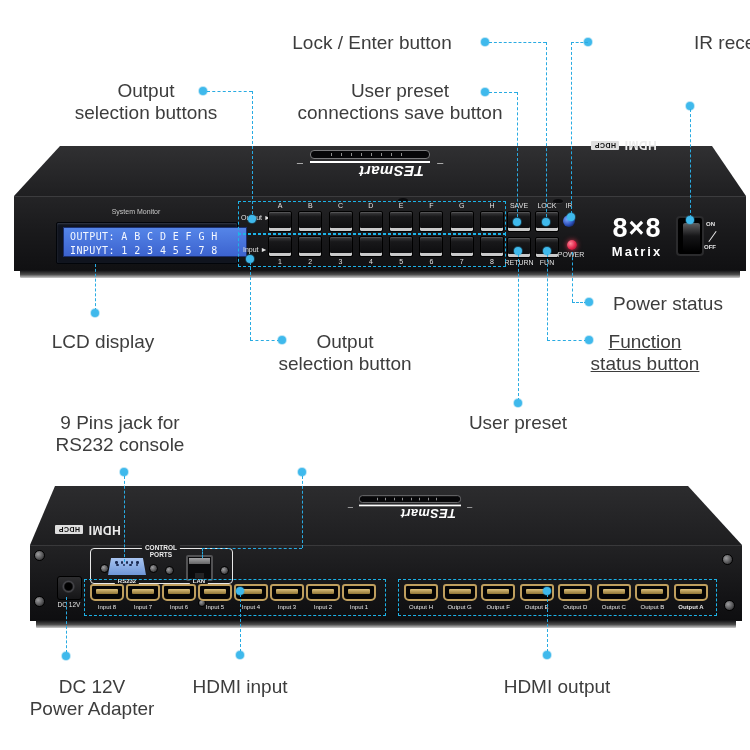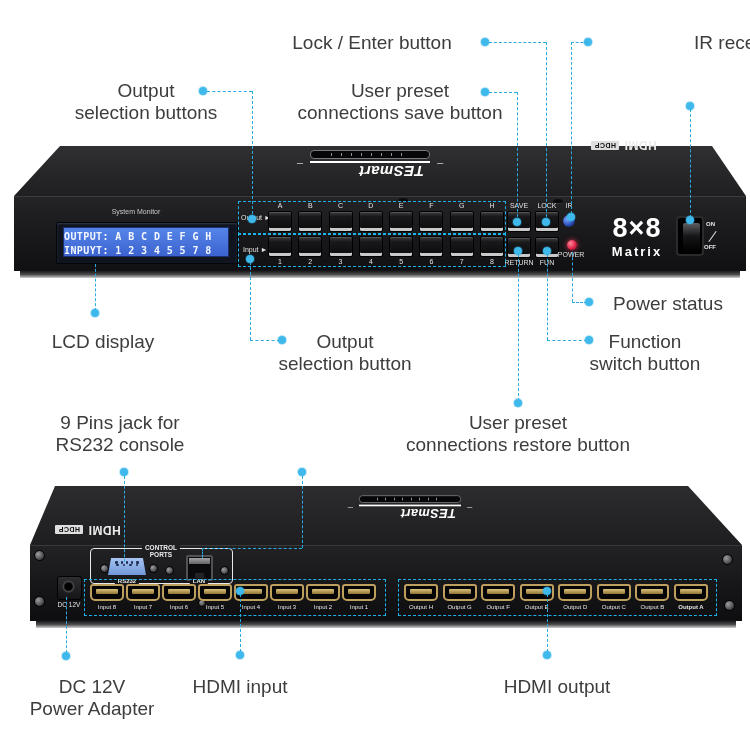--- a/index.html
+++ b/index.html
@@ -46,24 +46,24 @@
             background-size:70% 3px;background-repeat:no-repeat;background-position:center;}
   .badges{position:absolute;display:flex;align-items:center;justify-content:center;gap:5px;}
   .hdmi-text{font-size:12px;font-weight:bold;color:#ececec;letter-spacing:.5px;}
   .hdcp-badge{font-size:7px;font-weight:bold;color:#111;background:#dedede;border-radius:1px;
               padding:1px 3px;letter-spacing:.5px;}
   
   .tinylbl{position:absolute;color:#e2e2e2;font-size:7px;line-height:8px;white-space:nowrap;z-index:2;}
   .ctr{transform:translateX(-50%);}
   #lcd-bezel{position:absolute;left:56px;top:222px;width:180px;height:40px;background:#10141e;
              border:1px solid #02050a;border-radius:2px;box-shadow:inset 0 1px 2px rgba(120,130,150,.35);}
-  #lcd-screen{position:absolute;left:63px;top:227px;width:166px;height:30px;
+  #lcd-screen{position:absolute;left:63px;top:227px;width:184px;height:30px;
               background:linear-gradient(180deg,#5585e8,#3c63cf);border:1px solid #1c2f6e;
-              font-family:"DejaVu Sans Mono",monospace;font-size:10px;font-weight:bold;color:#f4f8ff;
-              letter-spacing:.4px;line-height:14px;padding:2px 0 0 0;white-space:pre;box-sizing:border-box;}
+              font-family:"DejaVu Sans Mono",monospace;font-size:10px;font-weight:normal;color:#f4f8ff;
+              letter-spacing:.4px;line-height:14px;padding:2px 0 0 6px;white-space:pre;box-sizing:border-box;}
   .selbox{position:absolute;border:1px dashed #1db3e8;z-index:3;}
   .keyrow{position:absolute;display:flex;justify-content:space-between;z-index:2;}
   .keycell{display:flex;flex-direction:column;align-items:center;width:26px;}
   .keylbl{color:#e2e2e2;font-size:7px;line-height:8px;height:9px;}
   .keynum{color:#e2e2e2;font-size:7px;line-height:8px;height:9px;margin-top:1px;}
   .key{width:24px;height:21px;border:1px solid #000;border-radius:2px;box-sizing:border-box;
        background:linear-gradient(180deg,#3c3c3e 0%,#18181a 25%,#0b0b0d 100%);
        box-shadow:inset 0 -3px 0 rgba(235,235,235,.85),inset 0 1px 1px rgba(255,255,255,.15);}
   .key.abs{position:absolute;}
   #ir-sensor{position:absolute;left:563px;top:215px;width:12px;height:12px;border-radius:50%;
@@ -434,27 +434,26 @@
       <div>User preset</div>
       <div>connections save button</div>
     </div>
   <div class="ann" style="left:692px;top:32px;margin-left:48px;">IR receiver</div>
   <div class="ann" style="left:103px;top:331px;">LCD display</div>
   <div class="ann" style="left:345px;top:331px;">
       <div>Output</div>
       <div>selection button</div>
     </div>
   <div class="ann" style="left:668px;top:293px;">Power status</div>
-  <div class="ann" style="left:645px;top:331px;">
+  <div class="ann" style="left:645px;top:331px;text-decoration:underline;">
       <div>Function</div>
-      <div>switch button</div>
+      <div>status button</div>
     </div>
   <div class="ann" style="left:518px;top:412px;">
       <div>User preset</div>
-      <div>connections restore button</div>
     </div>
   <div class="ann" style="left:120px;top:412px;">
       <div>9 Pins jack for</div>
       <div>RS232 console</div>
     </div>
   <div class="ann" style="left:92px;top:676px;">
       <div>DC 12V</div>
       <div>Power Adapter</div>
     </div>
   <div class="ann" style="left:240px;top:676px;">HDMI input</div>

